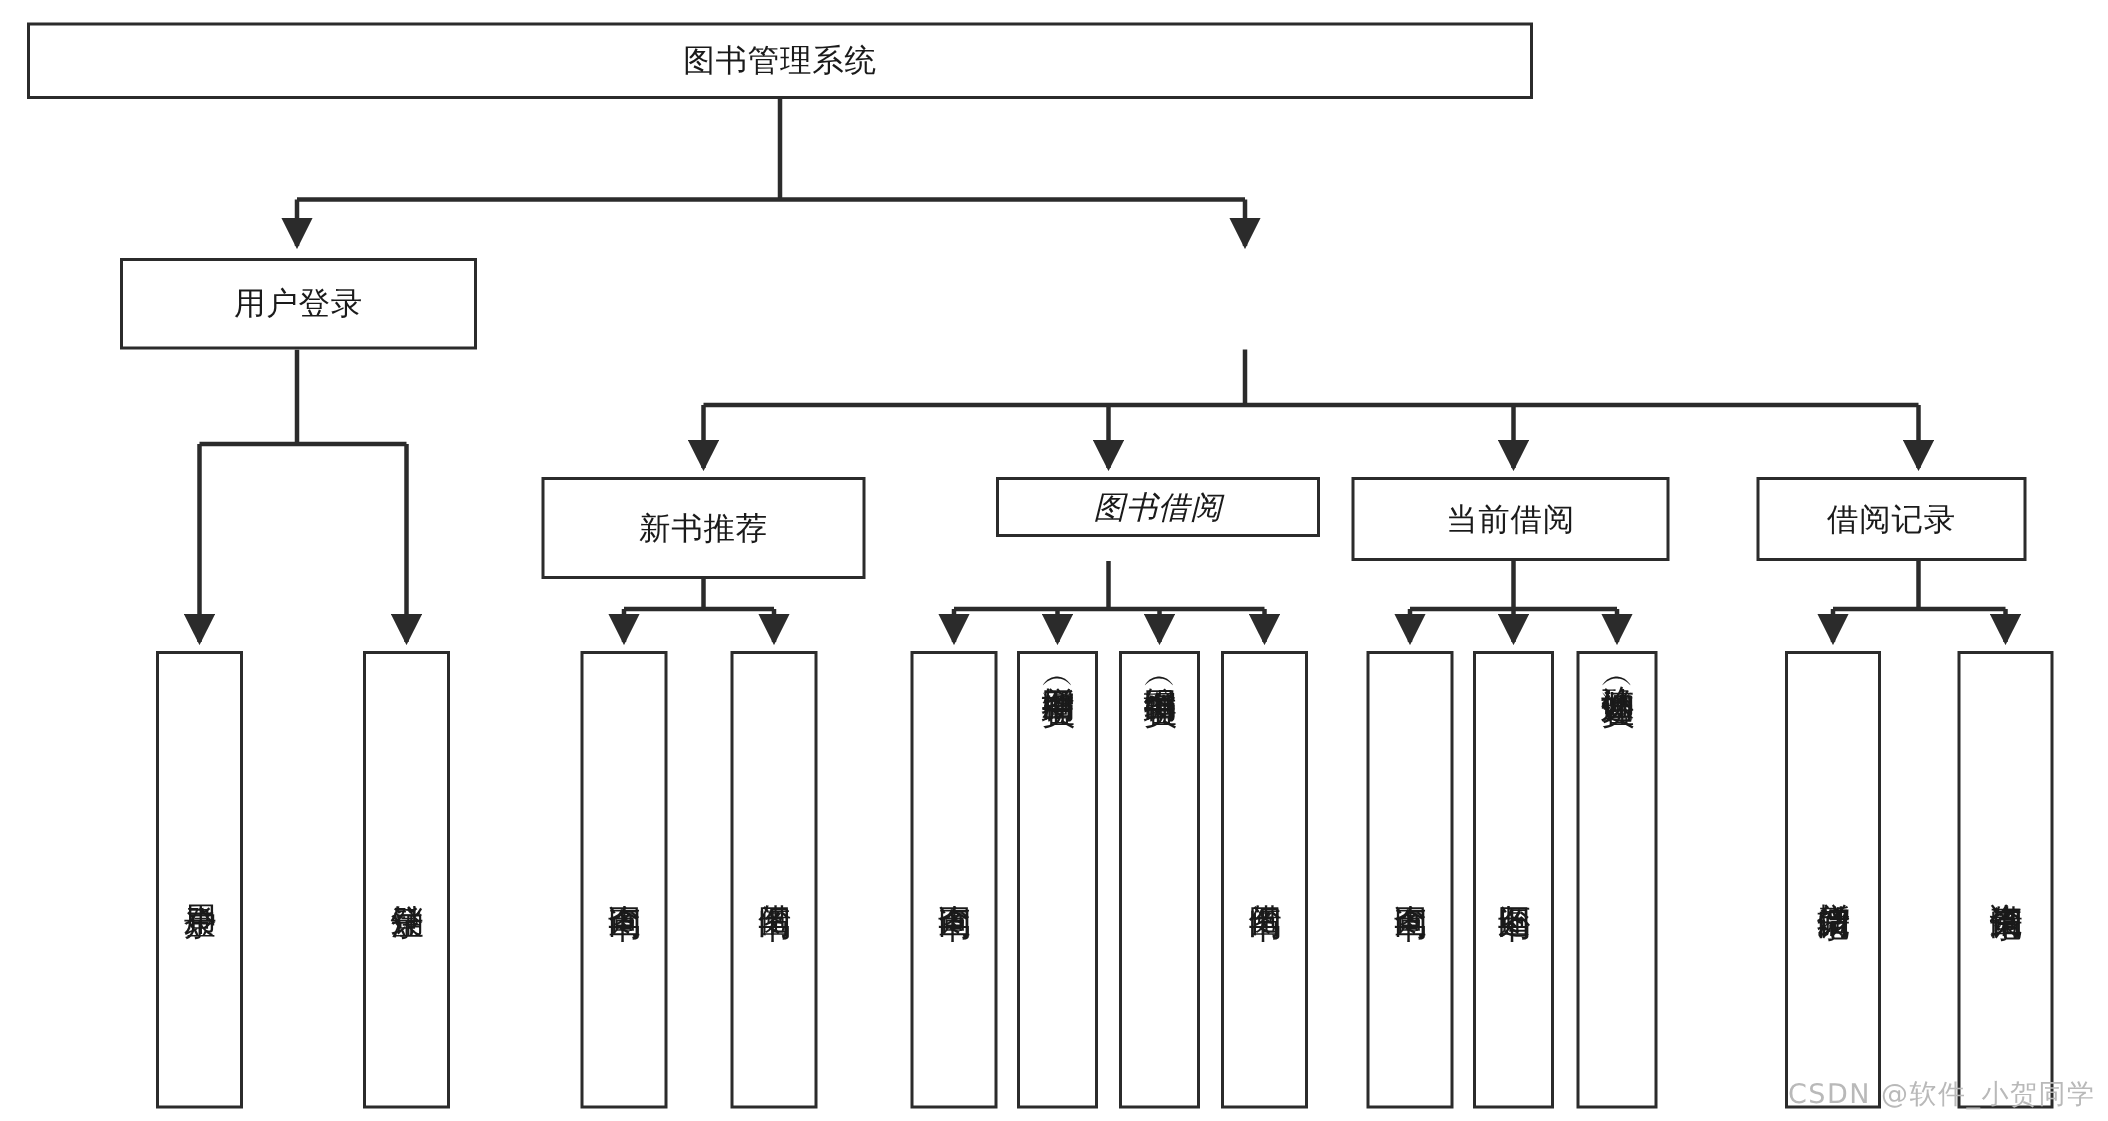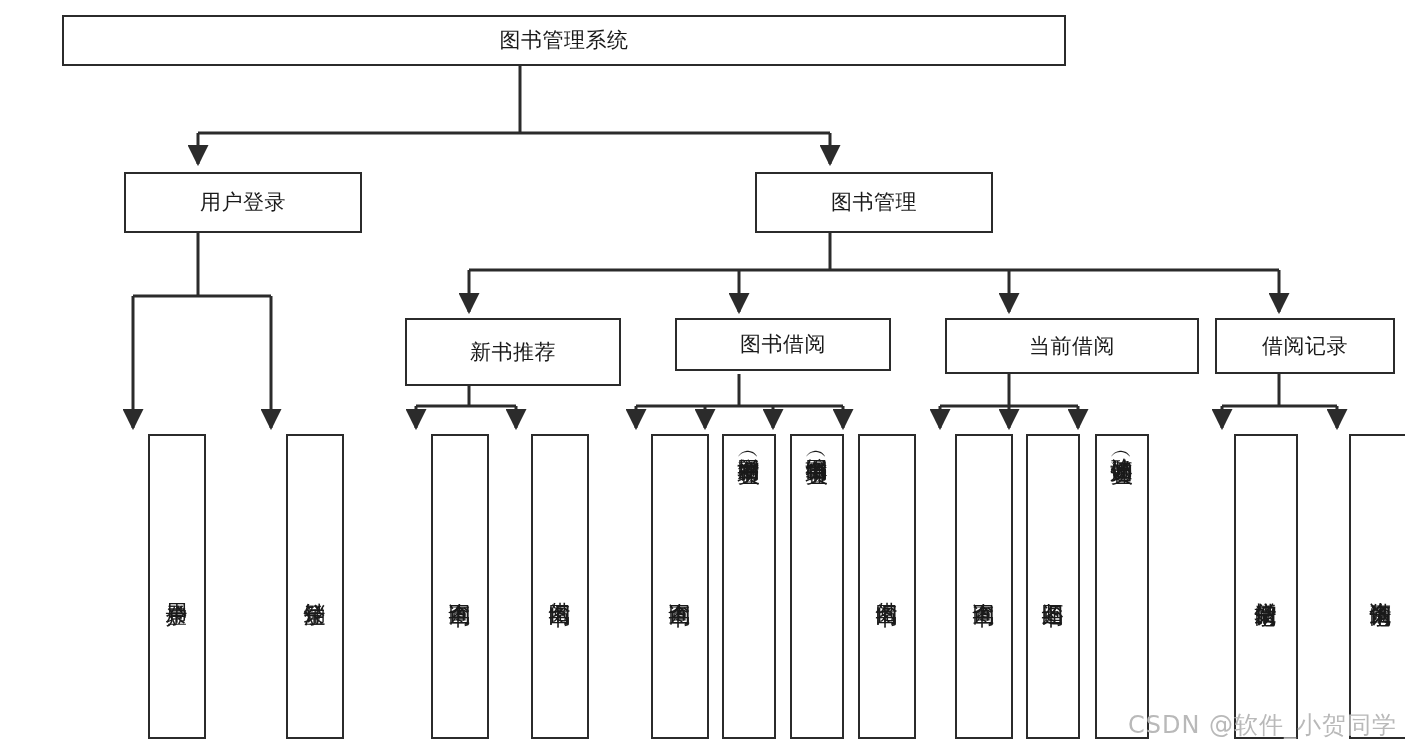--- a/index.html
+++ b/index.html
@@ -27,21 +27,20 @@
   }
   .node {
     position: absolute;
     box-sizing: border-box;
     background: #ffffff;
     border: 2px solid #2b2b2b;
     display: flex;
     align-items: center;
     justify-content: center;
     z-index: 2;
-    margin-left: 44px;
   }
   .node-label {
     font-size: 21px;
     color: #1a1a1a;
     line-height: 1.25;
     letter-spacing: 0.5px;
     white-space: nowrap;
     text-align: center;
   }
   
@@ -59,21 +58,21 @@
     padding-top: 4px;
   }
   .node.leaf-centered {
     align-items: center;
     padding-top: 0;
   }
   #watermark {
     position: absolute;
     right: 8px;
     bottom: 6px;
-    font-size: 24px;
+    font-size: 18px;
     color: #b9b9b9;
     letter-spacing: 1px;
     white-space: nowrap;
     z-index: 5;
   }
 </style>
 </head>
 <body>
 
 <div id="diagram-root">
@@ -130,33 +129,30 @@
   </svg>
 
   <div class="node" style="left:18px; top:15px; width:1004px; height:51px;">
     <span class="node-label">图书管理系统</span>
   </div>
 
   <div class="node" style="left:80px; top:172px; width:238px; height:61px;">
     <span class="node-label">用户登录</span>
   </div>
 
-  <div class="node" style="left:711px; top:172px; width:238px; height:61px;">
-    <span class="node-label">图书管理</span>
-  </div>
 
   <div class="node" style="left:361px; top:318px; width:216px; height:68px;">
     <span class="node-label">新书推荐</span>
   </div>
 
-  <div class="node" style="left:631px; top:318px; width:216px; height:53px;">
+  <div class="node" style="left:664px; top:318px; width:216px; height:40px;font-style:italic;">
     <span class="node-label">图书借阅</span>
   </div>
 
-  <div class="node" style="left:901px; top:318px; width:254px; height:56px;">
+  <div class="node" style="left:901px; top:318px; width:212px; height:56px;">
     <span class="node-label">当前借阅</span>
   </div>
 
   <div class="node" style="left:1171px; top:318px; width:180px; height:56px;">
     <span class="node-label">借阅记录</span>
   </div>
 
   <div class="node vertical leaf-centered" style="left:104px; top:434px; width:58px; height:305px;">
     <span class="node-label">用户登录</span>
   </div>

